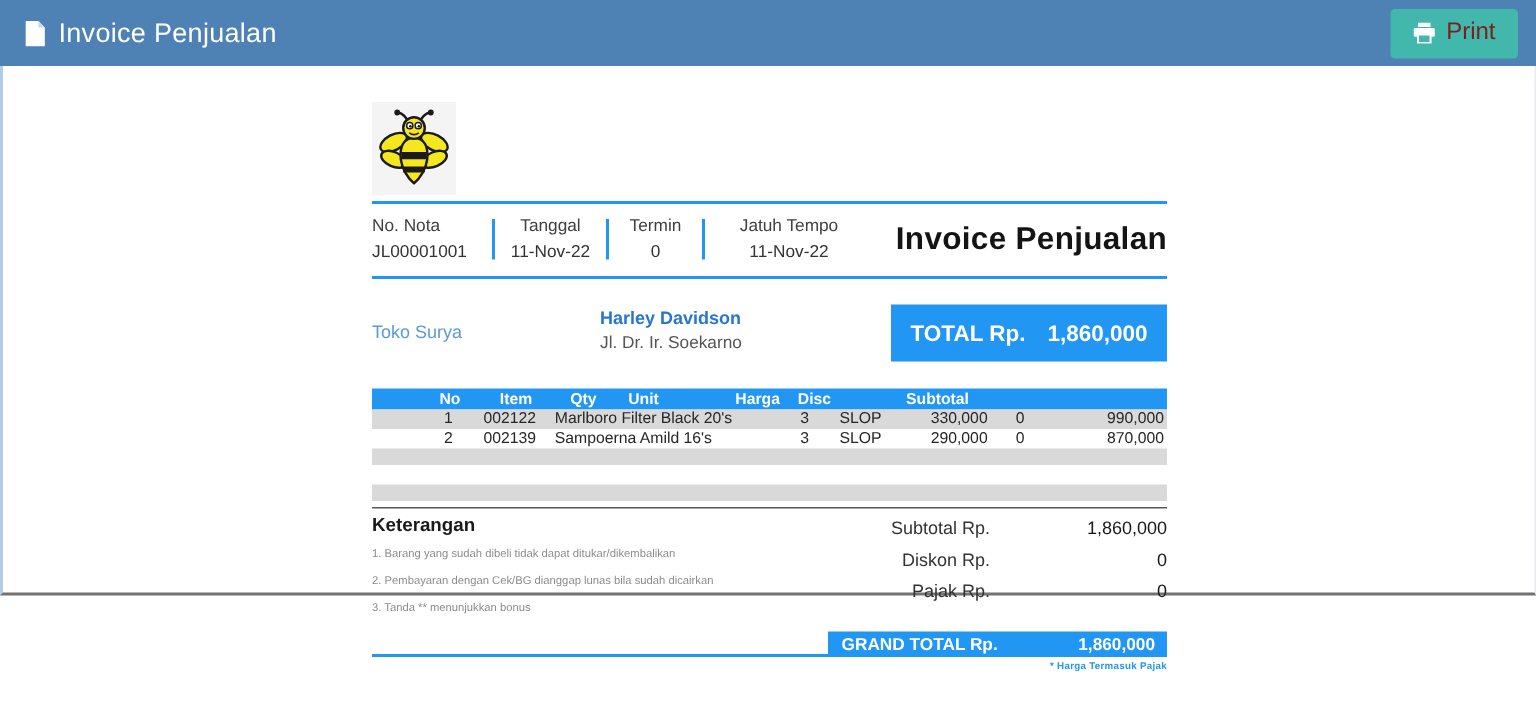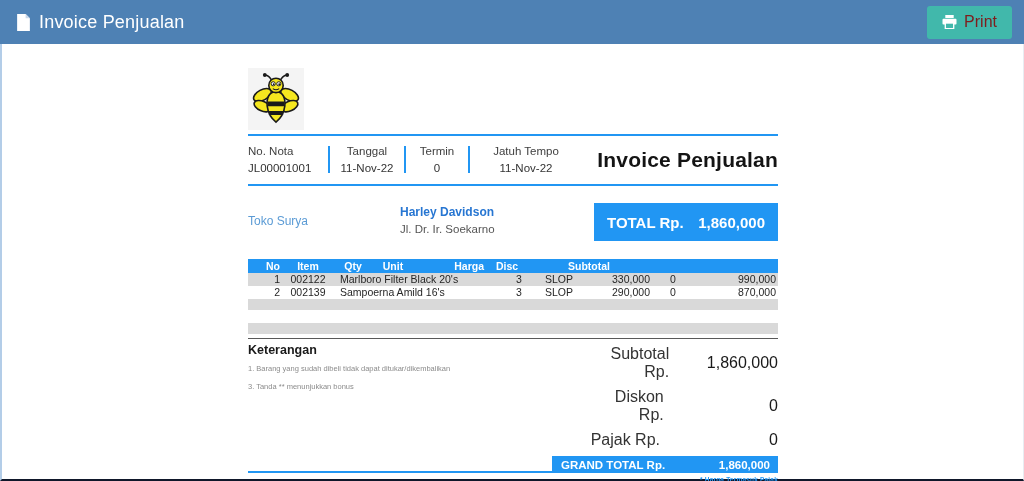--- a/index.html
+++ b/index.html
@@ -6,22 +6,22 @@
   html,body { width:1024px; height:481px; background:#fff; font-family:"Liberation Sans",sans-serif; overflow:hidden; }
 
   
   .topbar{ height:44px; background:#4e81b4; display:flex; align-items:center; padding:0 12px; }
   .topbar .doc-ic{ width:15px; height:17px; margin:0 8px 0 4px; flex:0 0 auto; }
   .topbar-title{ color:#fff; font-size:18px; font-weight:400; letter-spacing:.2px; }
   .print-btn{ margin-left:auto; background:#41b8ab; color:#7f1d1d; border:none; border-radius:3px;
               padding:7px 15px 8px; font-size:16px; font-family:inherit; display:flex; align-items:center; gap:7px; cursor:pointer; }
 
   
-  .page{ position:relative; height:437px; background:#fff;
-         border-left:2px solid #b3cde8; border-right:1px solid #e8edf2; border-bottom:2px solid #0f172a; }
+  .page{ position:relative; height:353px; background:#fff;
+         border-left:2px solid #b3cde8; border-right:1px solid #e8edf2; border-bottom:2px solid #737373; }
 
   .invoice{ width:530px; margin-left:246px; padding-top:24px; color:#262626; }
 
   .logo-box{ width:56px; height:62px; background:#f4f4f4; display:flex; align-items:center; justify-content:center; margin-bottom:4px; }
 
   .hr-blue{ height:2px; background:#2196f3; }
 
   
   .meta-row{ display:flex; align-items:stretch; padding:9px 0 10px; }
   .meta-cell{ display:flex; flex-direction:column; justify-content:center; text-align:center; font-size:11.5px; }
@@ -40,41 +40,41 @@
   .cust-addr{ color:#555; font-size:11.5px; }
   .total-box{ margin-left:auto; width:184px; height:38px; background:#2196f3; color:#fff; font-weight:bold; font-size:15px;
               display:flex; align-items:center; justify-content:space-between; padding:0 13px; margin-top:5px; }
 
   
   .items{ margin-top:15px; font-size:10.5px; }
   .tr{ display:flex; height:13px; line-height:13px; }
   .tr.head{ background:#2196f3; color:#fff; font-weight:bold; height:14px; line-height:14px; }
   .tr.odd{ background:#d9d9d9; }
   .c{ overflow:hidden; white-space:nowrap; }
-  .c-no{ width:32px; text-align:right; }
+  .c-no{ width:32px; text-align:center;margin-left:36px; }
   .c-item{ width:56px; text-align:center; }
   .c-desc{ width:166px; text-align:left; padding-left:4px; }
   .c-qty{ width:34px; text-align:center; }
   .c-unit{ width:46px; text-align:center; }
   .c-harga{ width:72px; text-align:right; padding-right:4px; }
   .c-disc{ width:38px; text-align:center; }
   .c-sub{ width:86px; text-align:right; padding-right:2px; }
   .empty-row{ height:11px; }
   .empty-row.g{ background:#d9d9d9; }
   .empty-row.w{ height:13px; background:#fff; }
 
   .divider-dark{ height:1px; background:#595959; margin-top:4px; }
 
   
   .bottom{ display:flex;gap:40px; }
   .ket{ width:300px; padding-top:4px; }
   .ket-title{ font-size:12.5px; font-weight:bold; color:#1a1a1a; margin-bottom:7px; }
   .ket-note{ font-size:7.5px; color:#8c8c8c; margin-bottom:9px; }
   .totals{ flex:1; padding-top:3px; }
-  .t-row{ display:flex; justify-content:flex-end; align-items:center; font-size:16px; padding:3px 0 4px; }
+  .t-row{ display:flex; justify-content:flex-end; align-items:center; font-size:12px; padding:3px 0 4px; }
   .t-lab{ color:#333; text-align:right; }
   .t-val{ width:118px; text-align:right; color:#1a1a1a; }
 
   
   .grand-row{ display:flex; align-items:flex-end; margin-top:3px; }
   .grand-line{ flex:1; height:2px; background:#2196f3; }
   .grand-bar{ width:226px; height:17px; background:#2196f3; color:#fff; font-weight:bold; font-size:11.5px;
               display:flex; align-items:center; justify-content:space-between; padding:0 8px 0 9px; }
   .footnote{ text-align:right; font-size:6.5px; font-weight:bold; color:#2196f3; margin-top:3px; letter-spacing:.2px; }
 </style>
@@ -196,20 +196,21 @@
       <div class="empty-row w"></div>
       <div class="empty-row g"></div>
     </div>
 
     <div class="divider-dark"></div>
 
     <div class="bottom">
       <div class="ket">
         <div class="ket-title">Keterangan</div>
         <div class="ket-note">1. Barang yang sudah dibeli tidak dapat ditukar/dikembalikan</div>
+        <div class="ket-note">2. Pembayaran dengan Cek/BG dianggap lunas bila sudah dicairkan</div>
         <div class="ket-note">3. Tanda ** menunjukkan bonus</div>
       </div>
       <div class="totals">
         <div class="t-row">
           <span class="t-lab">Subtotal Rp.</span>
           <span class="t-val">1,860,000</span>
         </div>
         <div class="t-row">
           <span class="t-lab">Diskon Rp.</span>
           <span class="t-val">0</span>

